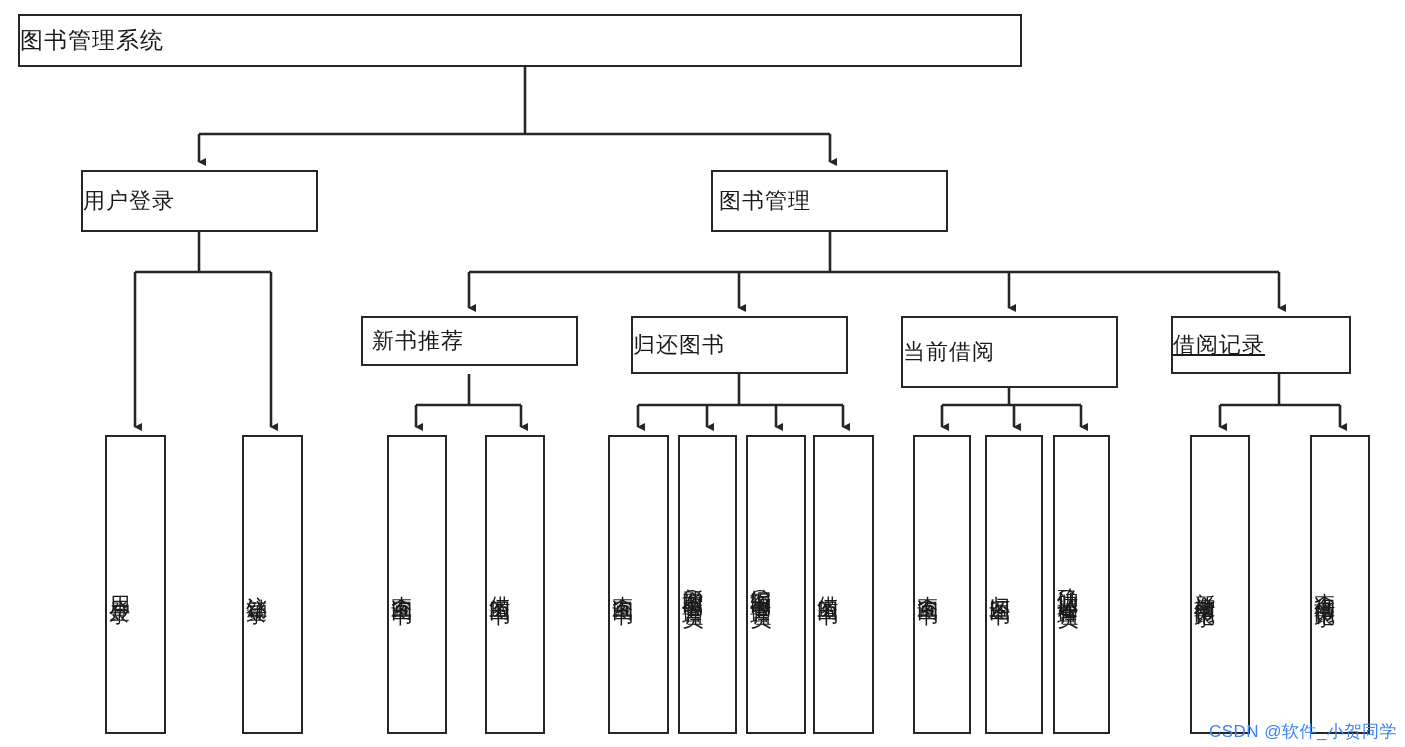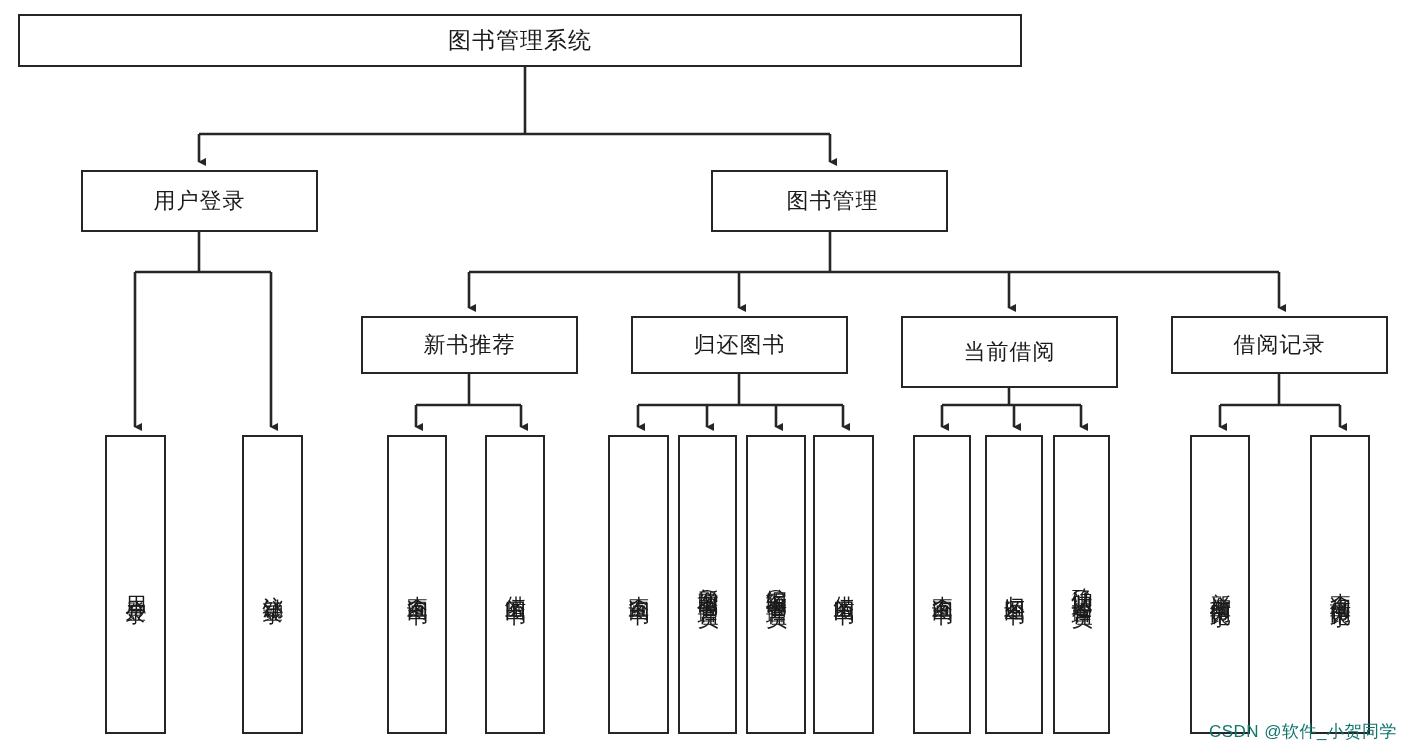--- a/index.html
+++ b/index.html
@@ -2,28 +2,28 @@
 <html><head>
 <meta charset="utf-8">
 <style>
   html,body{margin:0;padding:0;background:#ffffff;}
   body{width:1405px;height:747px;overflow:hidden;
        font-family:"Liberation Sans","DejaVu Sans",sans-serif;}
   #canvas{position:relative;width:1405px;height:747px;background:#fff;}
   svg#edges{position:absolute;left:0;top:0;width:1405px;height:747px;}
   .node{position:absolute;box-sizing:border-box;background:#ffffff;
         border:2.5px solid #262626;display:flex;align-items:center;
-        justify-content:center;color:#1a1a1a;}
+        justify-content:flex-start;color:#1a1a1a;}
   .node.horiz{font-size:22px;letter-spacing:1px;}
   .node.root{font-size:23px;}
   .node.leaf{font-size:21px;}
   .vtext{writing-mode:vertical-rl;text-orientation:upright;
          line-height:1.18;letter-spacing:3px;white-space:nowrap;
          transform:rotate(0deg);}
-  .watermark{position:absolute;right:8px;bottom:4px;color:#0f766e;
+  .watermark{position:absolute;right:8px;bottom:4px;color:#3b82f6;
              font-size:17px;letter-spacing:0.5px;white-space:nowrap;
              pointer-events:none;}
 </style>
 </head>
 <body>
 
 <div id="canvas">
 
   <svg id="edges" viewBox="0 0 1405 747" xmlns="http://www.w3.org/2000/svg">
     <defs>
@@ -79,30 +79,30 @@
     <span>图书管理系统</span>
   </div>
 
   <div class="node horiz" style="left:81px;top:170px;width:237px;height:62px;">
     <span>用户登录</span>
   </div>
   <div class="node horiz" style="left:711px;top:170px;width:237px;height:62px;padding-left:6px;">
     <span>图书管理</span>
   </div>
 
-  <div class="node horiz" style="left:361px;top:316px;width:217px;height:58px;">
+  <div class="node horiz" style="left:361px;top:316px;width:217px;height:50px;padding-left:9px;">
     <span>新书推荐</span>
   </div>
   <div class="node horiz" style="left:631px;top:316px;width:217px;height:58px;">
     <span>归还图书</span>
   </div>
   <div class="node horiz" style="left:901px;top:316px;width:217px;height:72px;">
     <span>当前借阅</span>
   </div>
-  <div class="node horiz" style="left:1171px;top:316px;width:217px;height:58px;">
+  <div class="node horiz" style="left:1171px;top:316px;width:180px;height:58px;text-decoration:underline;">
     <span>借阅记录</span>
   </div>
 
   <div class="node leaf" style="left:105px;top:435px;width:61px;height:299px;">
     <span class="vtext">用户登录</span>
   </div>
   <div class="node leaf" style="left:242px;top:435px;width:61px;height:299px;">
     <span class="vtext">注销登录</span>
   </div>
 

